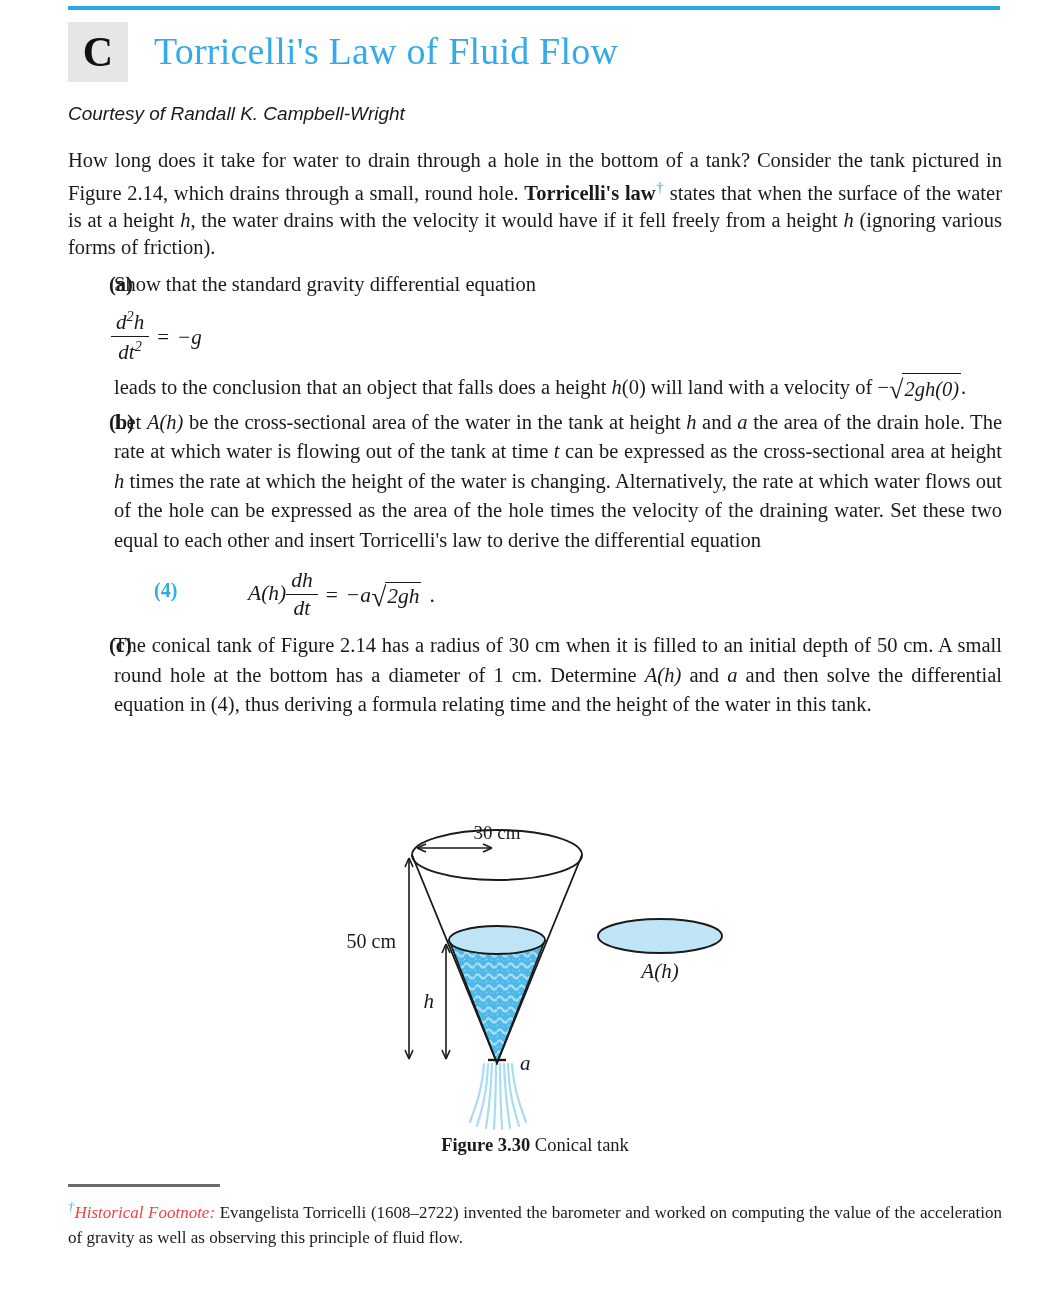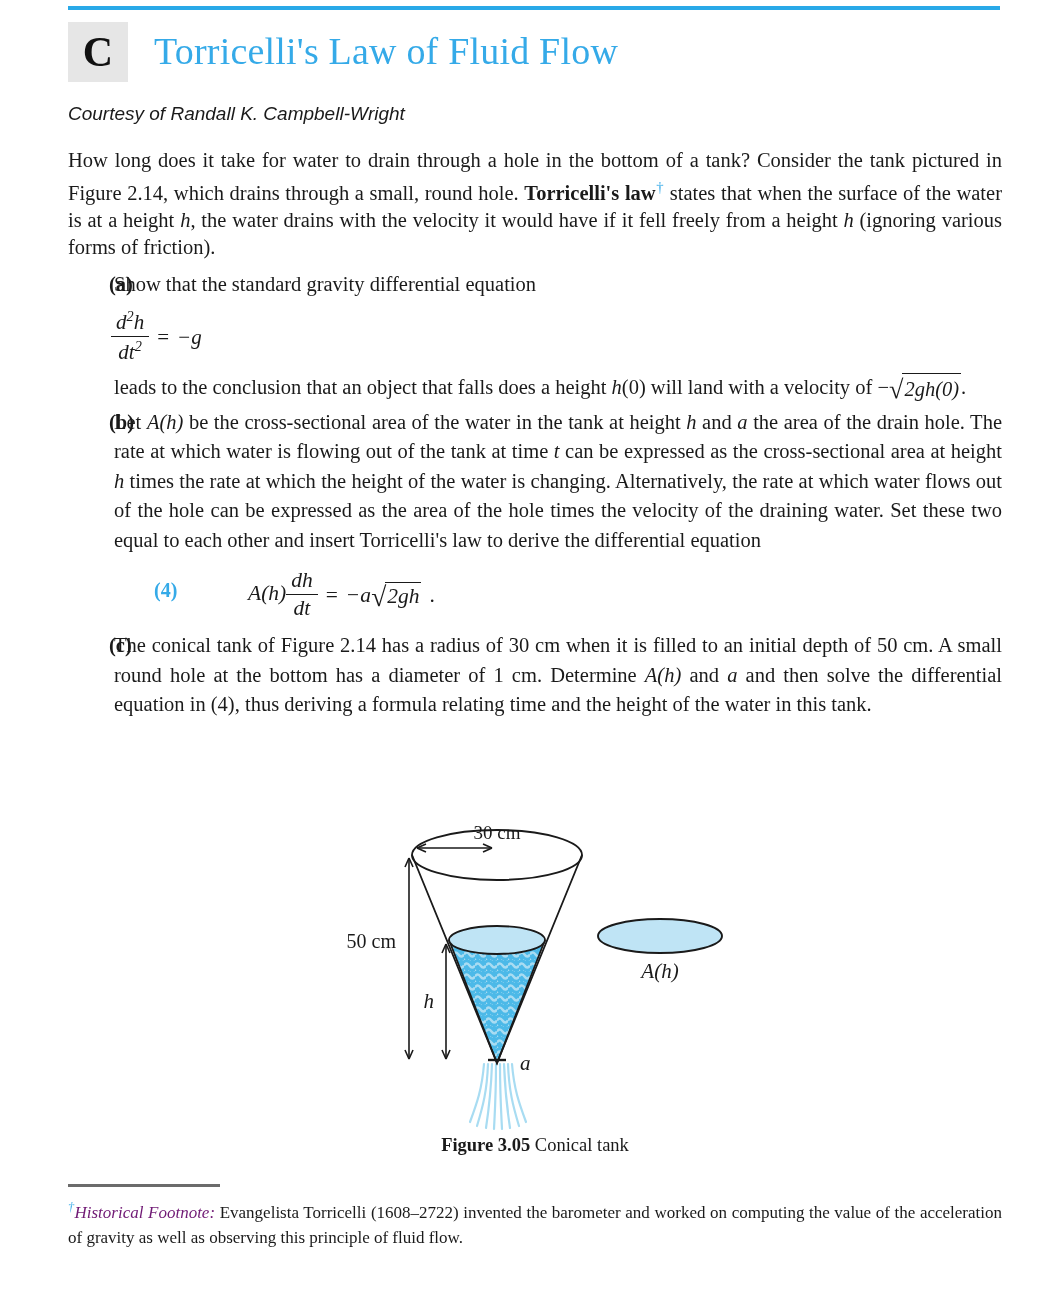--- a/index.html
+++ b/index.html
@@ -219,21 +219,21 @@
     line-height: 25px;
     text-align: justify;
   }
   .fn-marker {
     color: #35aae8;
     font-style: italic;
     vertical-align: super;
     font-size: 0.72em;
   }
   .fn-lead {
-    color: #701a75;
+    color: #ef4444;
     font-style: italic;
   }
 </style>
 </head>
 <body>
 
 <div class="page">
 
   <div class="top-rule"></div>
 
@@ -355,21 +355,21 @@
       <text x="366" y="202" font-family="Liberation Serif, serif" font-size="21" font-style="italic" fill="#1a1a1a" text-anchor="end">h</text>
 
       <text x="452" y="264" font-family="Liberation Serif, serif" font-size="21" font-style="italic" fill="#1a1a1a">a</text>
 
       <ellipse cx="592" cy="130" rx="62" ry="17" fill="#bfe4f5" stroke="#1a1a1a" stroke-width="1.9"></ellipse>
       <text x="592" y="172" font-family="Liberation Serif, serif" font-size="21" font-style="italic" fill="#1a1a1a" text-anchor="middle">A(h)</text>
     </svg>
   </div>
 
   <div class="fig-caption">
-    <span class="bold">Figure 3.05</span>
+    <span class="bold">Figure 3.30</span>
     <span>Conical tank</span>
   </div>
 
   <div class="fn-rule"></div>
 
   <div class="footnote">
     <span class="fn-marker">†</span><span class="fn-lead">Historical Footnote:</span><span> Evangelista Torricelli (1608–2722) invented the barometer and worked on computing the value of the acceleration of gravity as well as observing this principle of fluid flow.</span>
   </div>
 
 </div>

